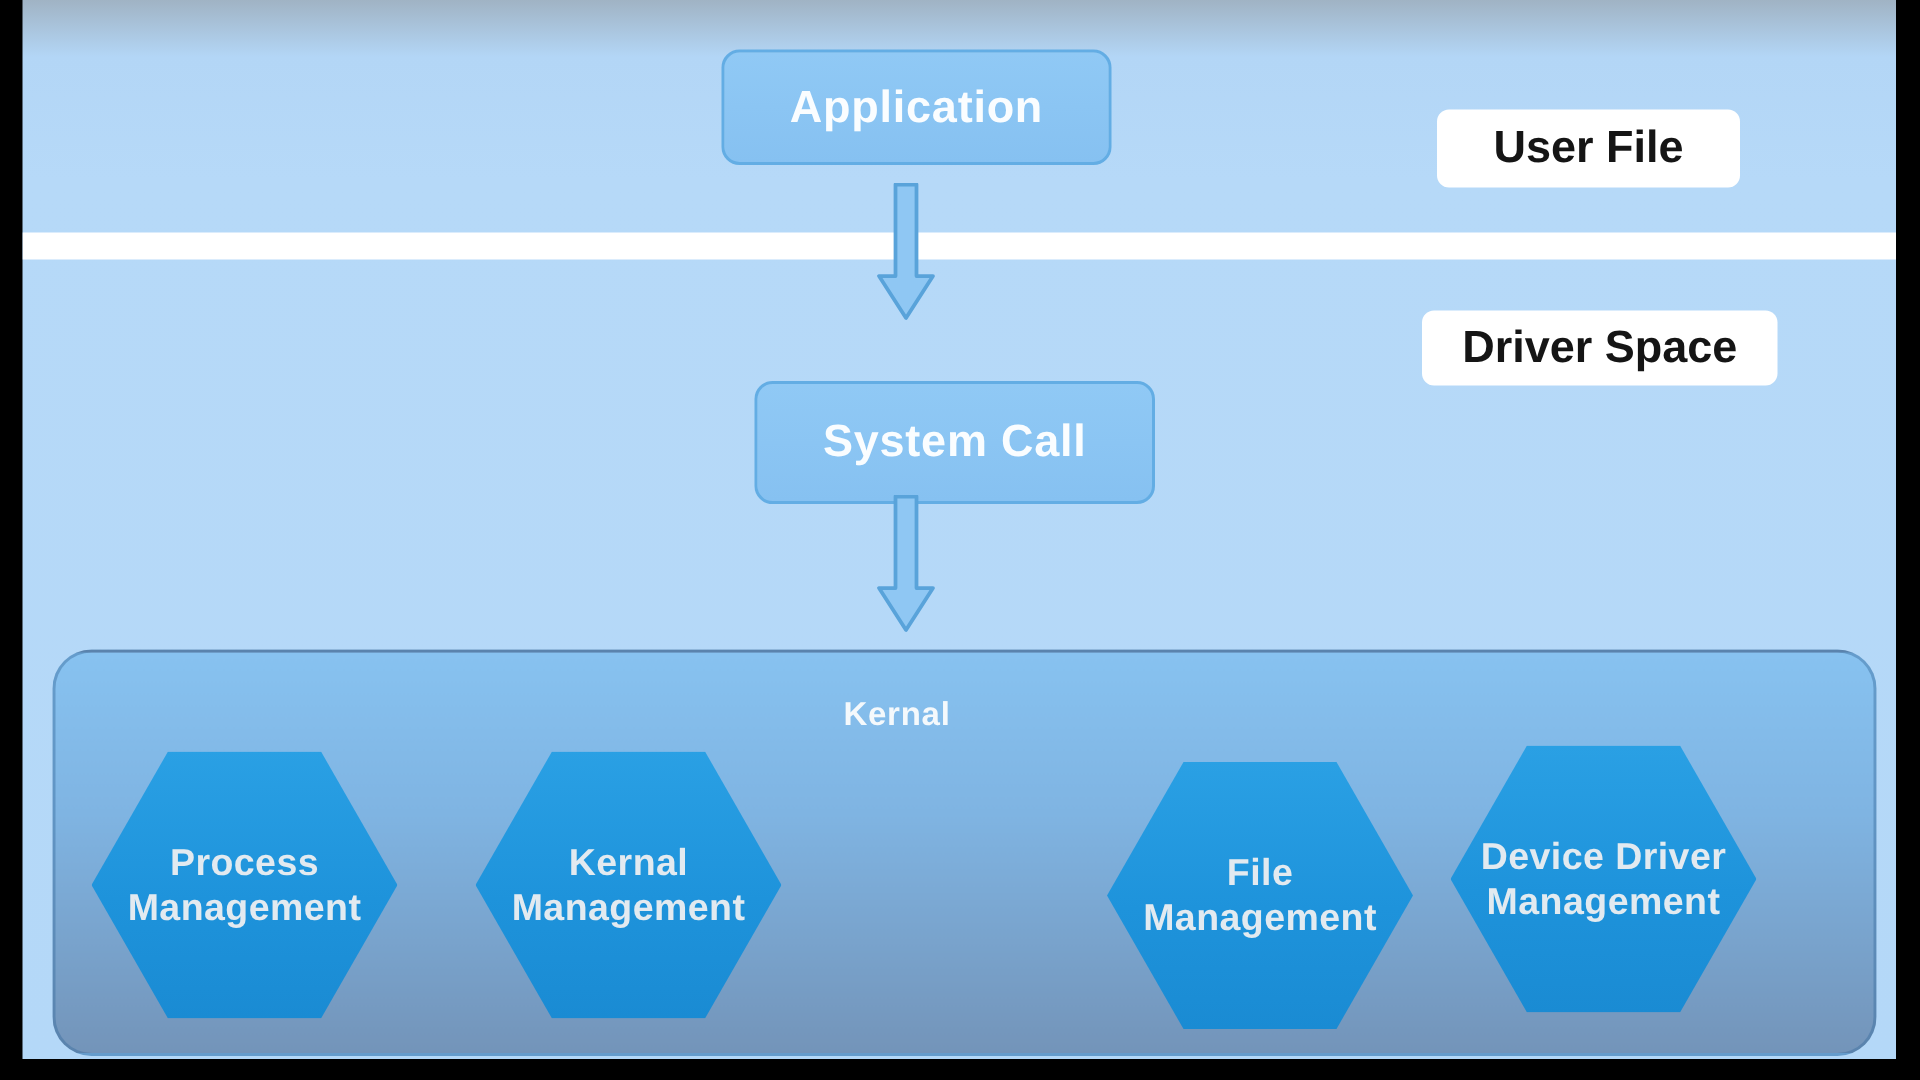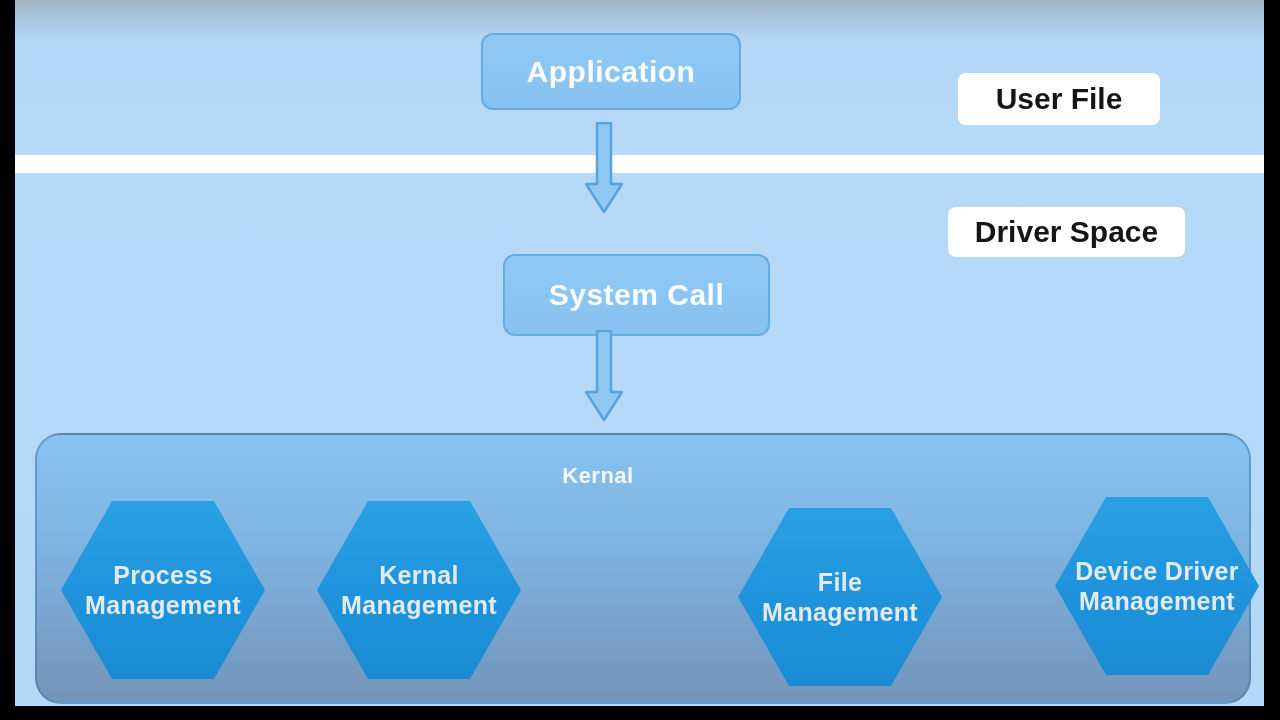--- a/index.html
+++ b/index.html
@@ -90,21 +90,21 @@
     font-weight: 700;
     font-size: 25px;
     line-height: 1.22;
     letter-spacing: 0.3px;
     white-space: pre-line;
     z-index: 3;
   }
   .hex-1 { left: 46px;  top: 501px; }
   .hex-2 { left: 302px; top: 501px; }
   .hex-3 { left: 723px; top: 508px; }
-  .hex-4 { left: 1040px; top: 497px; }
+  .hex-4 { left: 952px; top: 497px; }
 </style>
 </head>
 <body>
 
 <div class="stage">
 
   <div class="white-band"></div>
 
   <div class="node-box app-box">
     <span>Application</span>

